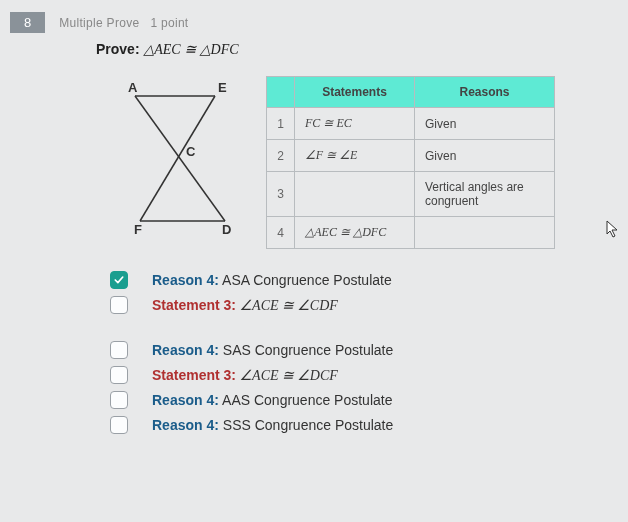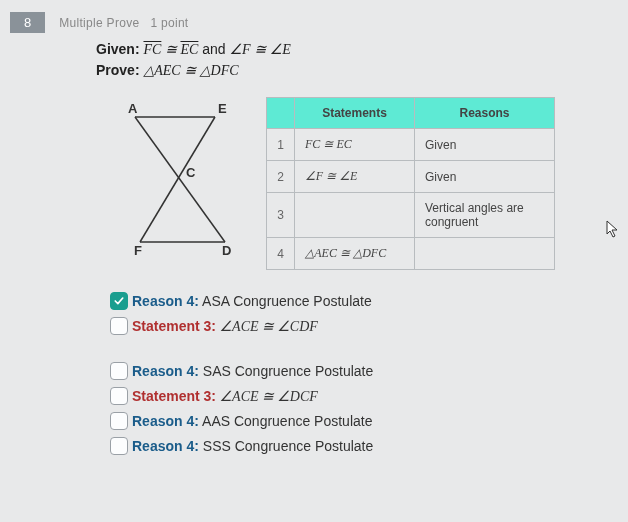--- a/index.html
+++ b/index.html
@@ -42,21 +42,21 @@
       text-align: left;
     }
     th { font-weight: 600; text-align: center; background: #5eead4; }
     td.num { text-align: center; color: #666; width: 28px; }
     td.st { width: 120px; font-style: italic; font-family: 'Times New Roman', serif; }
     td.rs { width: 140px; }
     .answers { margin-top: 22px; margin-left: 50px; }
     .ans {
       display: flex;
       align-items: center;
-      gap: 4px;
+      gap: 24px;
       font-size: 14px;
       color: #333;
       margin-bottom: 7px;
     }
     .cb {
       width: 18px; height: 18px;
       border: 1.5px solid #9aa0a6;
       border-radius: 4px;
       background: #fcfdfe;
       display: flex; align-items: center; justify-content: center;
@@ -86,30 +86,20 @@
 
 <div class="container">
   <div class="header">
     <div class="qnum">8</div>
     <div class="meta">
       <span>Multiple Prove</span>&nbsp;&nbsp;&nbsp;<span>1 point</span>
     </div>
   </div>
 
   <div class="given-prove">
-    <div>
-      <b>Given:</b>
-      <span class="ovl math">FC</span>
-      <span class="math"> ≅ </span>
-      <span class="ovl math">EC</span>
-      <span> and </span>
-      <span class="math">∠F</span>
-      <span class="math"> ≅ </span>
-      <span class="math">∠E</span>
-    </div>
     <div>
       <b>Prove:</b>
       <span class="math">△AEC</span>
       <span class="math"> ≅ </span>
       <span class="math">△DFC</span>
     </div>
   </div>
 
   <div class="row2">
     <div class="figure">

